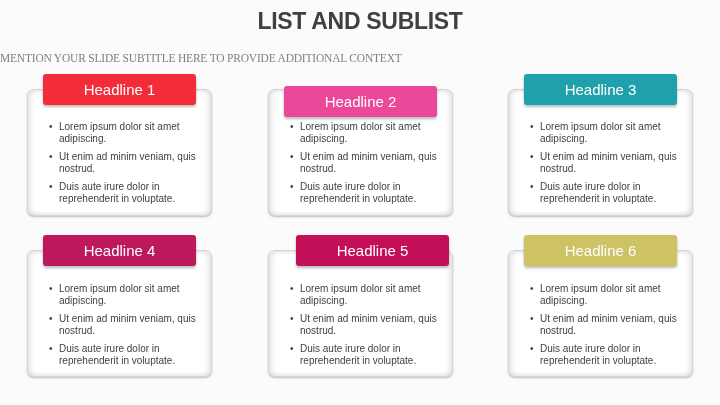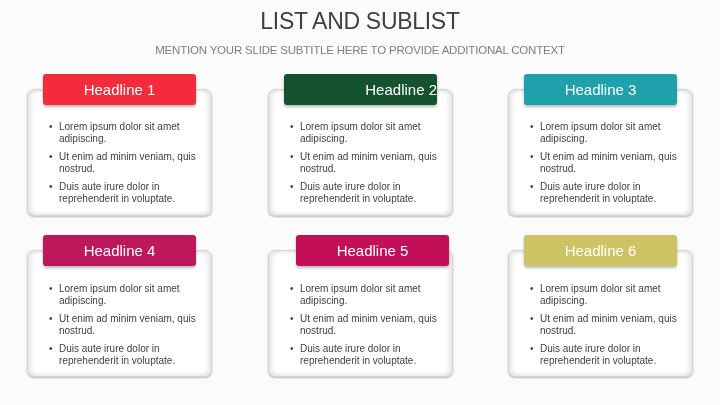--- a/index.html
+++ b/index.html
@@ -3,25 +3,25 @@
 <meta charset="utf-8">
 <style>
   html, body { margin: 0; padding: 0; }
   body {
     width: 720px; height: 405px; position: relative; overflow: hidden;
     background: #fbfbfb;
     font-family: "Liberation Sans", sans-serif;
   }
   .title {
     position: absolute; left: 0; top: 8px; width: 720px; text-align: center;
-    font-size: 23px; font-weight: normal; color: #404040; letter-spacing: -0.3px;
+    font-size: 23px; font-weight: bold; color: #404040; letter-spacing: -0.3px;
   }
   .subtitle {
-    position: absolute; left: 0; top: 44px; width: 720px; text-align: center;
-    font-size: 11.5px; color: #7f7f7f; letter-spacing: -0.2px;
+    position: absolute; left: 0; top: 52px; width: 720px; 
+    font-size: 11.5px; color: #7f7f7f; letter-spacing: -0.2px; font-family: Liberation Serif, serif;
   }
   .card {
     position: absolute; width: 185px; height: 127px;
     background: #ffffff;
     border-radius: 7px;
     box-shadow: inset 3px 0 5px rgba(0,0,0,0.10), inset -3px 0 5px rgba(0,0,0,0.10), 0 1px 2px rgba(0,0,0,0.25);
     border: 1px solid #d6d6d6;
     box-sizing: border-box;
   }
   .header {
@@ -51,21 +51,21 @@
 
 <div class="card" style="left:27px; top:89px;"></div>
 <div class="header" style="left: 43px; top: 74px; background: rgb(244, 43, 58);">Headline 1</div>
 <ul class="list" style="left:49px; top:121px;">
   <li><span class="bullet">•</span><span>Lorem ipsum dolor sit amet adipiscing.</span></li>
   <li><span class="bullet">•</span><span>Ut enim ad minim veniam, quis nostrud.</span></li>
   <li><span class="bullet">•</span><span>Duis aute irure dolor in reprehenderit in voluptate.</span></li>
 </ul>
 
 <div class="card" style="left:268px; top:89px;"></div>
-<div class="header" style="left: 284px; top: 74px; background: #14532d; text-align: right;">Headline 2</div>
+<div class="header" style="left: 284px; top: 86px; background: #ec4899;">Headline 2</div>
 <ul class="list" style="left:290px; top:121px;">
   <li><span class="bullet">•</span><span>Lorem ipsum dolor sit amet adipiscing.</span></li>
   <li><span class="bullet">•</span><span>Ut enim ad minim veniam, quis nostrud.</span></li>
   <li><span class="bullet">•</span><span>Duis aute irure dolor in reprehenderit in voluptate.</span></li>
 </ul>
 
 <div class="card" style="left:508px; top:89px;"></div>
 <div class="header" style="left: 524px; top: 74px; background: rgb(30, 161, 170);">Headline 3</div>
 <ul class="list" style="left:530px; top:121px;">
   <li><span class="bullet">•</span><span>Lorem ipsum dolor sit amet adipiscing.</span></li>

